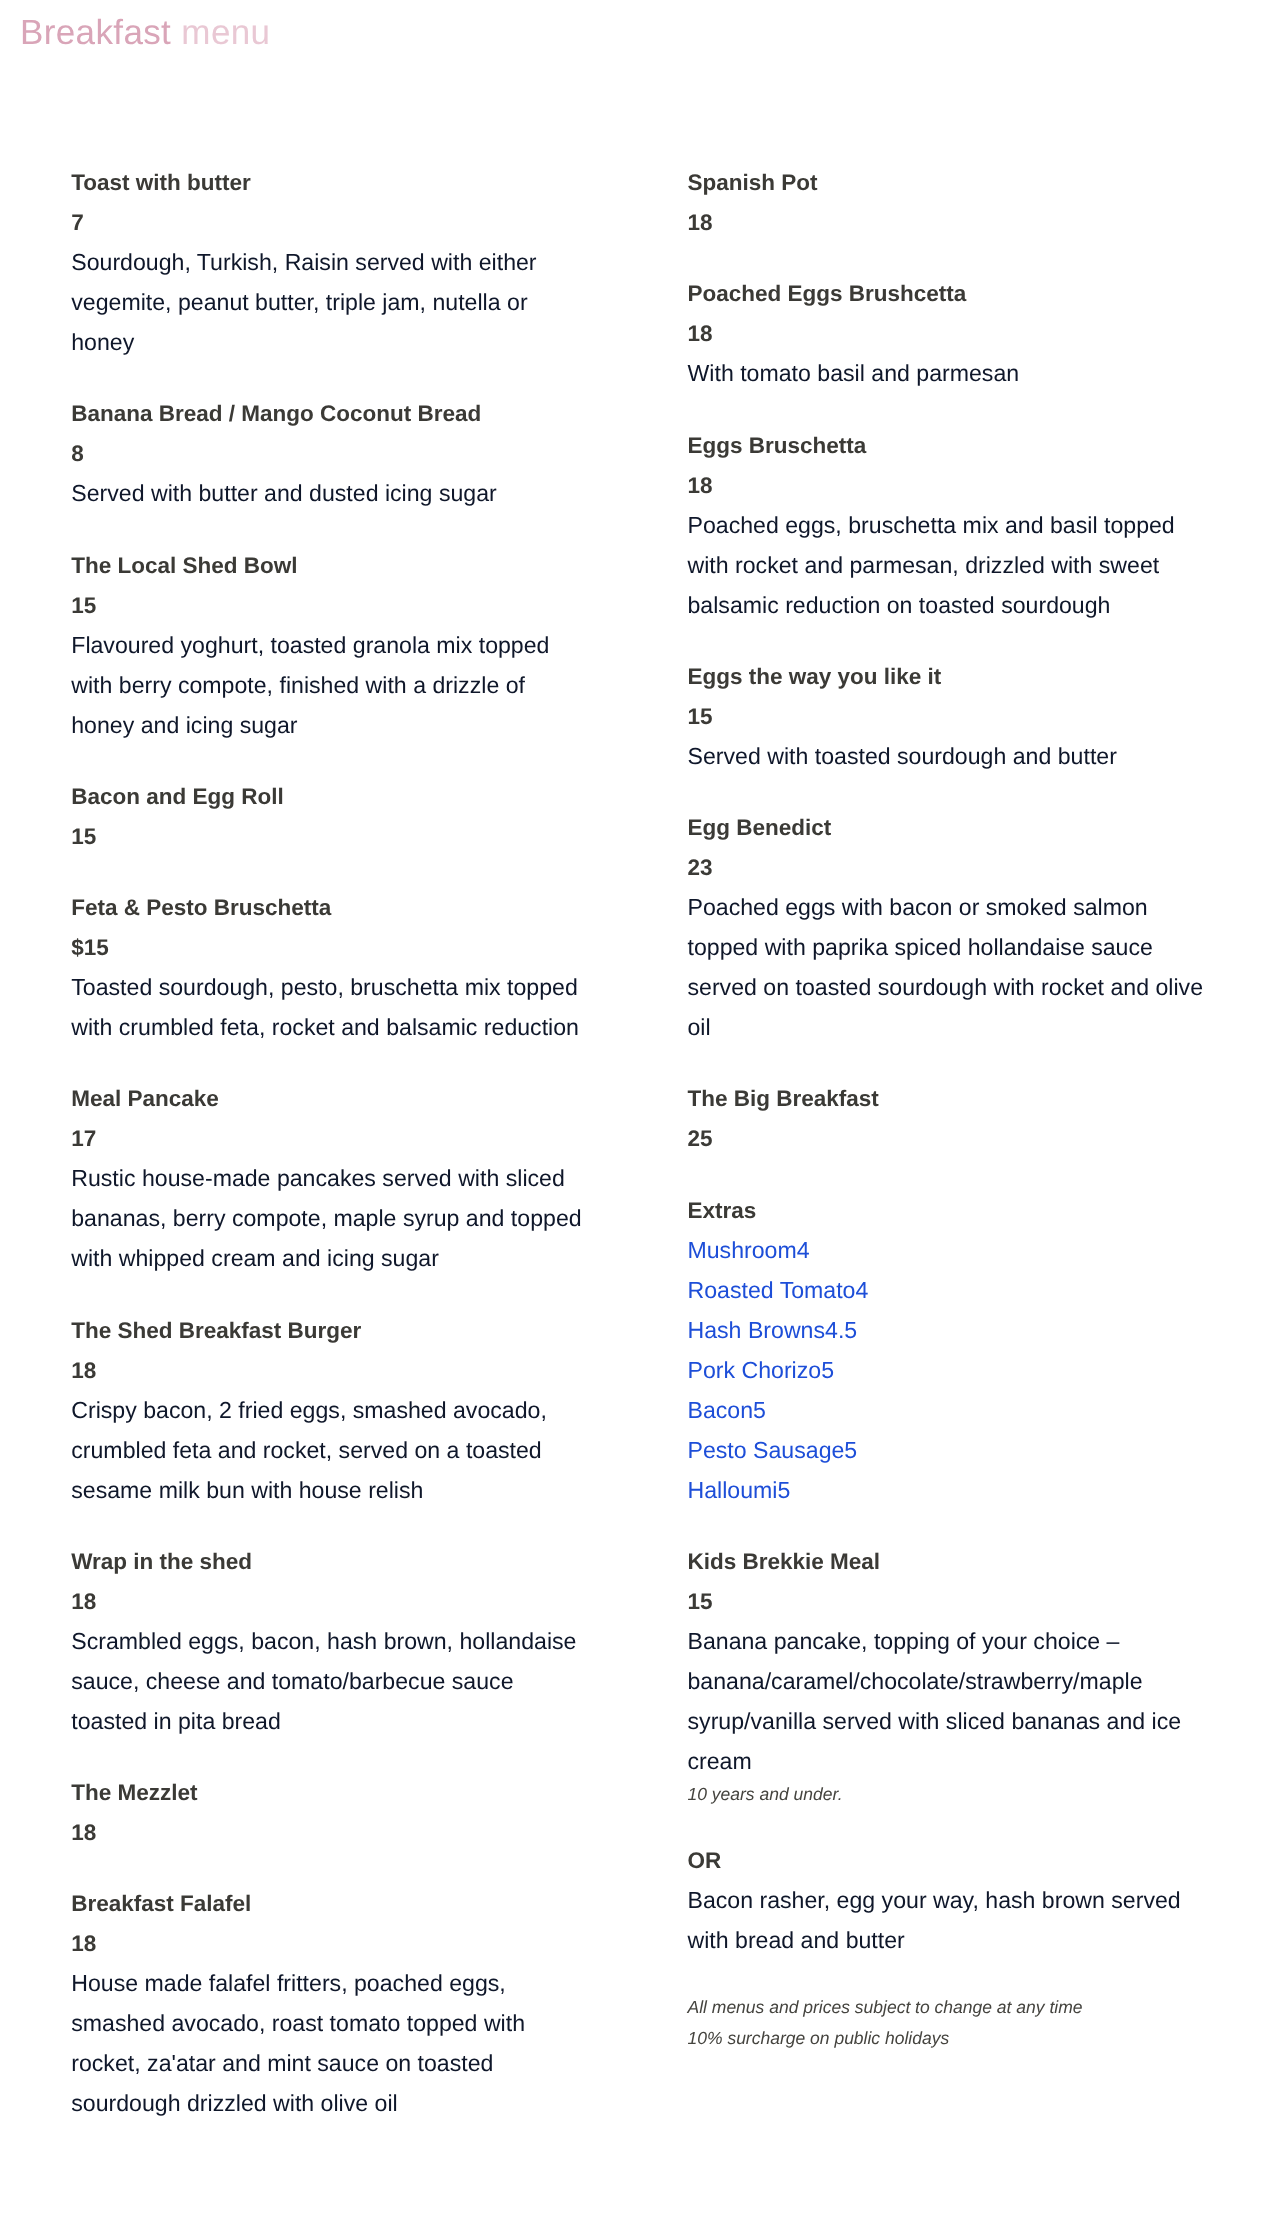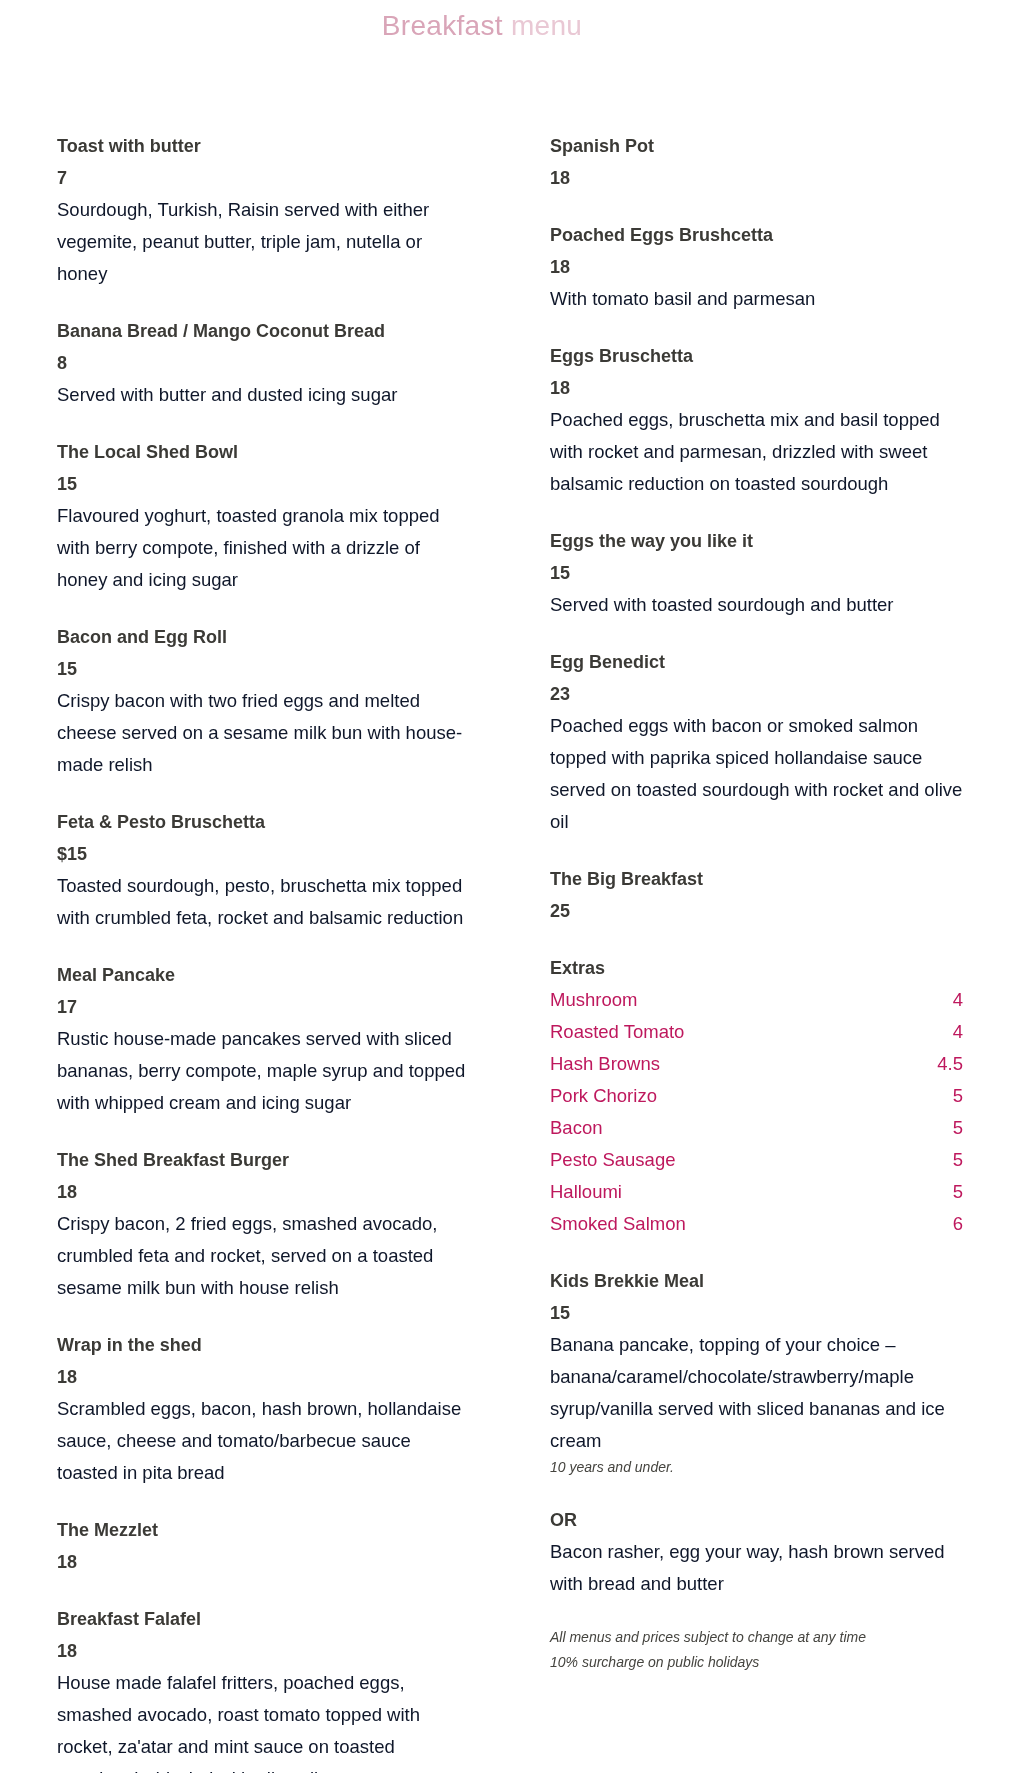--- a/index.html
+++ b/index.html
@@ -2,33 +2,33 @@
 <html><head>
 <meta charset="utf-8">
 <style>
   html, body { margin: 0; padding: 0; background: #ffffff; }
   body {
     width: 1024px; height: 1773px; position: relative; overflow: hidden;
     font-family: "Liberation Sans", "DejaVu Sans", sans-serif;
     color: #3b3a36;
   }
   .title {
-    position: absolute; top: 10px; left: 0; width: 964px; text-align: center;
+    position: absolute; top: 10px; left: 16px; width: 964px; 
     font-size: 28px; letter-spacing: 0.3px;
   }
   .title .t1 { color: #d9a5b8; }
   .title .t2 { color: #e9c8d4; font-weight: 300; }
   .col { position: absolute; top: 130px; width: 413px; }
   .col.left { left: 57px; }
   .col.right { left: 550px; }
   .item { margin-bottom: 25px; }
   .item-head { display: flex; justify-content: space-between; font-weight: bold; font-size: 18px; line-height: 32px; color: #3b3a36; flex-direction: column; }
   .desc { font-size: 18.5px; line-height: 32px; color: #0f172a; }
   .note { font-style: italic; font-size: 14px; line-height: 24px; color: #45443f; margin-top: -2px; }
-  .extras-row { display: flex; justify-content: space-between; font-size: 18.5px; line-height: 32px; color: #be185d; }
+  .extras-row { display: flex; justify-content: flex-start; font-size: 18.5px; line-height: 32px; color: #1d4ed8; }
   .footer { font-style: italic; font-size: 14px; line-height: 25px; color: #45443f; margin-top: 4px; }
 </style>
 </head>
 <body>
 
 <div class="title">
   <span class="t1">Breakfast</span>
   <span class="t2">menu</span>
 </div>
 
@@ -52,21 +52,20 @@
         <span>The Local Shed Bowl</span>
         <span>15</span>
       </div>
       <div class="desc">Flavoured yoghurt, toasted granola mix topped with berry compote, finished with a drizzle of honey and icing sugar</div>
     </div>
   <div class="item">
       <div class="item-head">
         <span>Bacon and Egg Roll</span>
         <span>15</span>
       </div>
-      <div class="desc">Crispy bacon with two fried eggs and melted cheese served on a sesame milk bun with house-made relish</div>
     </div>
   <div class="item">
       <div class="item-head">
         <span>Feta &amp; Pesto Bruschetta</span>
         <span>$15</span>
       </div>
       <div class="desc">Toasted sourdough, pesto, bruschetta mix topped with crumbled feta, rocket and balsamic reduction</div>
     </div>
   <div class="item">
       <div class="item-head">
@@ -170,24 +169,20 @@
         <span>Bacon</span>
         <span>5</span>
       </div>
     <div class="extras-row">
         <span>Pesto Sausage</span>
         <span>5</span>
       </div>
     <div class="extras-row">
         <span>Halloumi</span>
         <span>5</span>
-      </div>
-    <div class="extras-row">
-        <span>Smoked Salmon</span>
-        <span>6</span>
       </div>
   </div>
 
   <div class="item">
     <div class="item-head">
         <span>Kids Brekkie Meal</span>
         <span>15</span>
       </div>
     <div class="desc">Banana pancake, topping of your choice – banana/caramel/chocolate/strawberry/maple syrup/vanilla served with sliced bananas and ice cream</div>
     <div class="note">10 years and under.</div>

